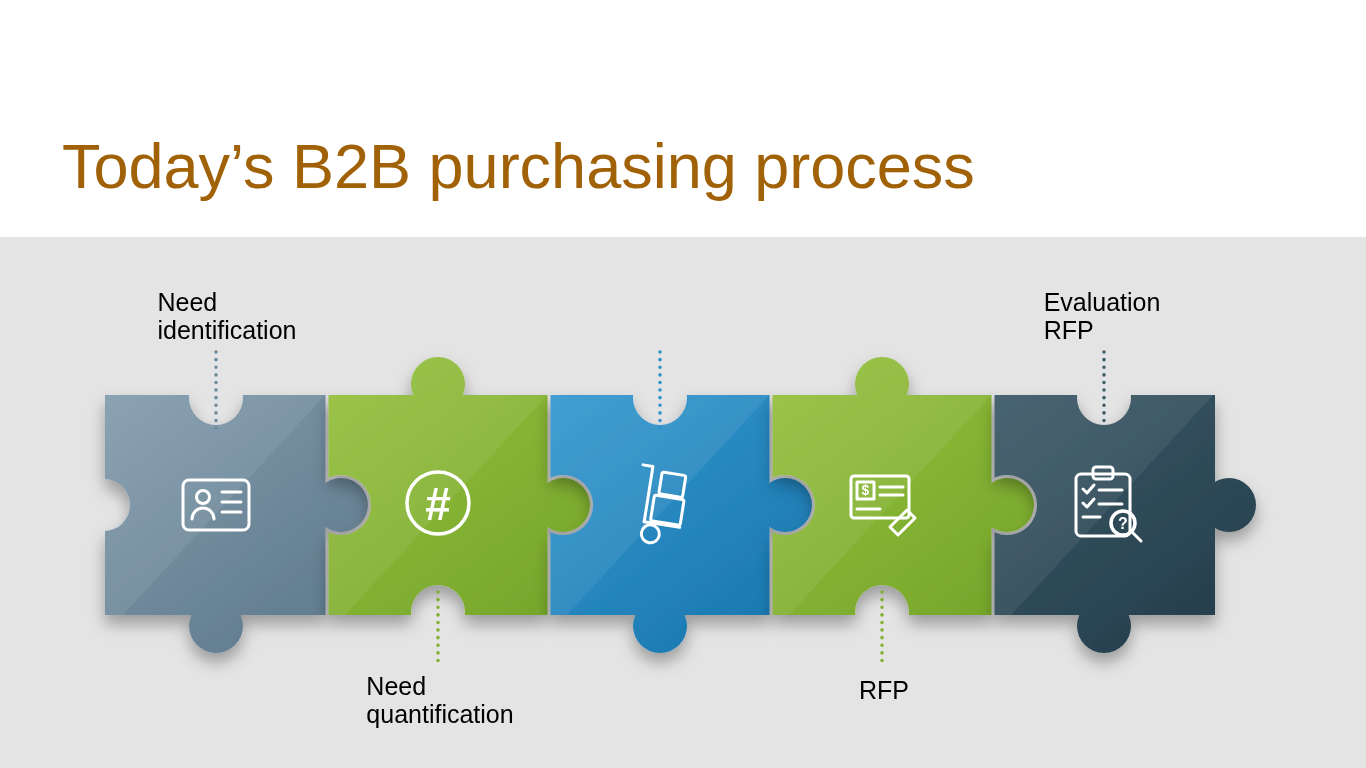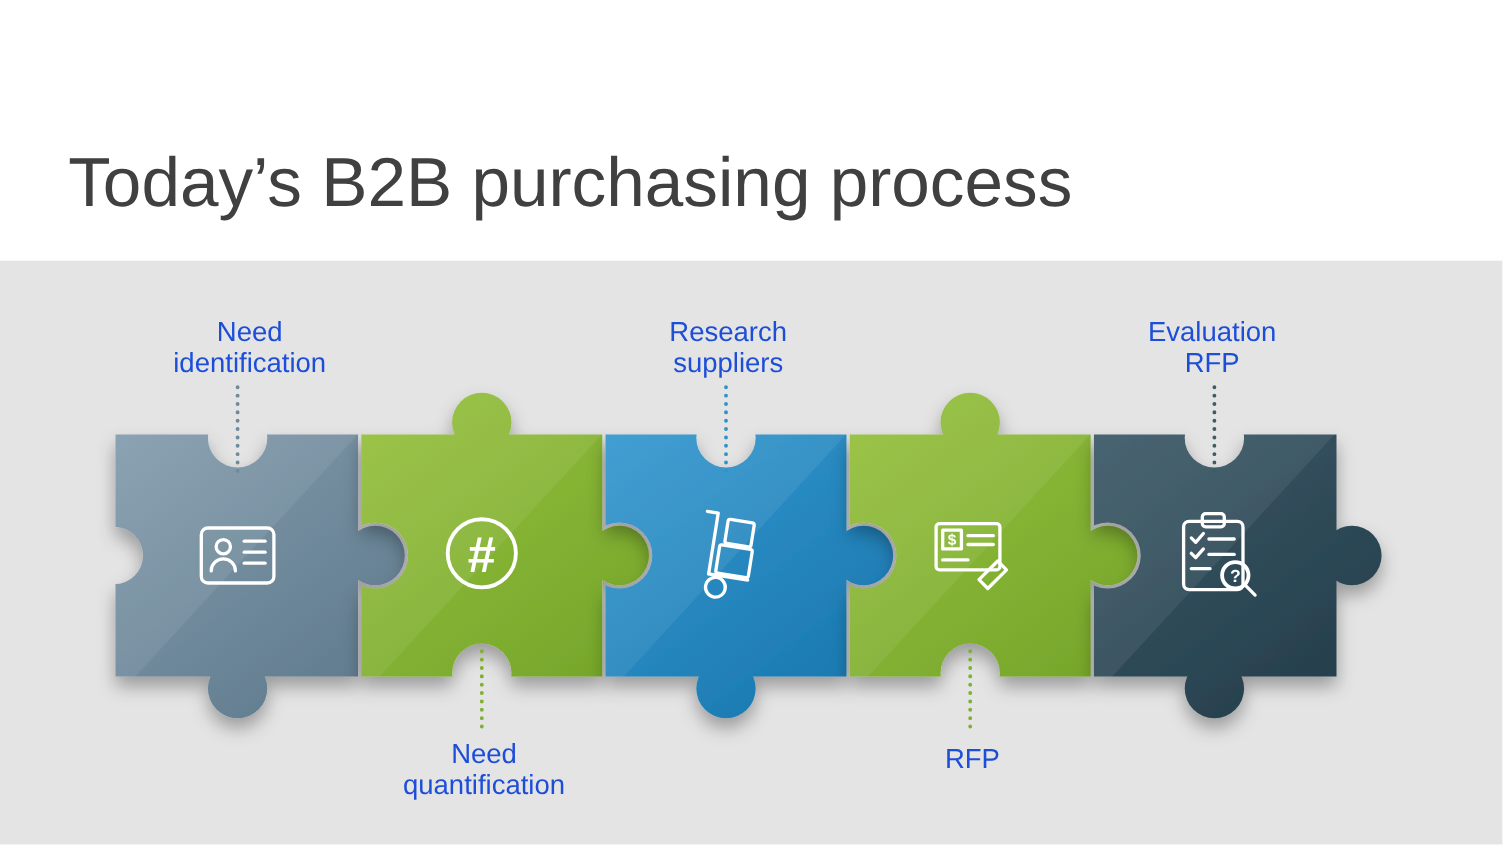--- a/index.html
+++ b/index.html
@@ -1,20 +1,20 @@
 <!DOCTYPE html>
 <html><head>
 <meta charset="utf-8">
 <style>
   html,body{margin:0;padding:0;background:#ffffff;}
   .slide{position:relative;width:1366px;height:768px;overflow:hidden;background:#ffffff;font-family:"Liberation Sans",sans-serif;}
   .panel{position:absolute;left:0;top:237px;width:1366px;height:531px;background:#e4e4e4;}
-  .title{position:absolute;left:62px;top:130px;margin:0;font-size:63px;font-weight:400;color:#404040;white-space:nowrap;letter-spacing:0;}
+  .title{position:absolute;left:62px;top:130px;margin:0;font-size:63px;font-weight:400;color:#a16207;white-space:nowrap;letter-spacing:0;}
   .puzzle{position:absolute;left:0;top:0;}
-  .step-label{position:absolute;transform:translateX(-50%);text-align:center;font-size:25px;line-height:28px;color:#1d4ed8;}
+  .step-label{position:absolute;transform:translateX(-50%);font-size:25px;line-height:28px;color:#000000;}
   .icon{stroke:#ffffff;stroke-width:3;fill:none;stroke-linecap:round;stroke-linejoin:round;}
   .icon-glyph{fill:#ffffff;stroke:none;font-weight:700;text-anchor:middle;font-family:"Liberation Sans",sans-serif;}
 </style>
 </head>
 <body>
 
 <div class="slide">
   <div class="panel"></div>
   <h1 class="title">Today’s B2B purchasing process</h1>
 
@@ -164,24 +164,20 @@
   </svg>
 
   <div class="step-label" style="left:227px;top:288px;">
     <div>Need</div>
     <div>identification</div>
   </div>
   <div class="step-label" style="left:440px;top:672px;">
     <div>Need</div>
     <div>quantification</div>
   </div>
-  <div class="step-label" style="left:662px;top:288px;">
-    <div>Research</div>
-    <div>suppliers</div>
-  </div>
   <div class="step-label" style="left:884px;top:676px;">
     <div>RFP</div>
   </div>
   <div class="step-label" style="left:1102px;top:288px;">
     <div>Evaluation</div>
     <div>RFP</div>
   </div>
 </div>
 
 </body></html>

